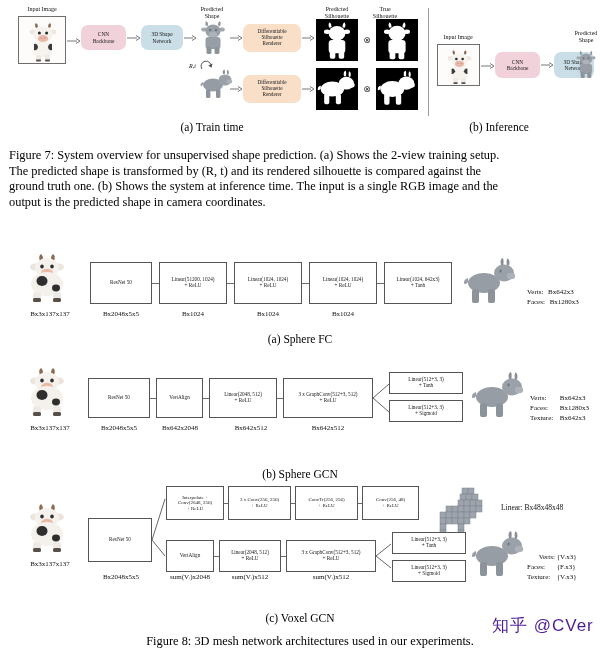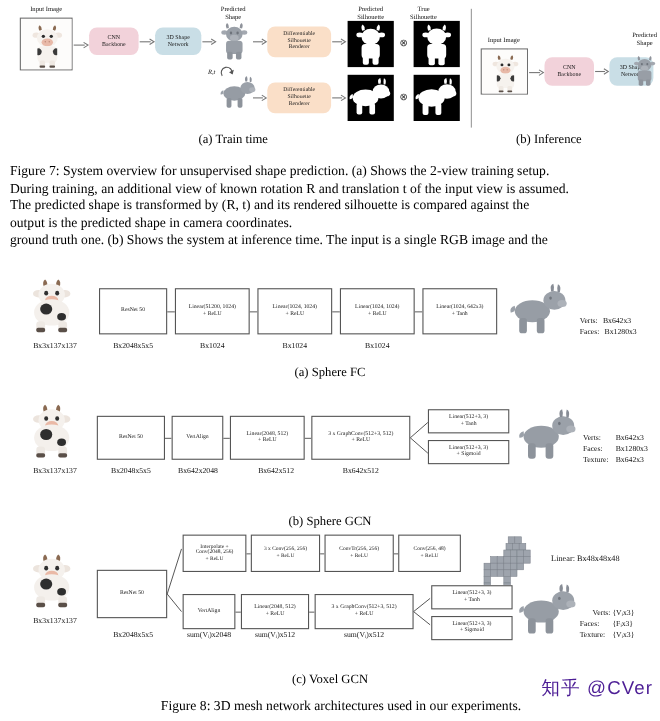--- a/index.html
+++ b/index.html
@@ -323,24 +323,23 @@
     <rect x="10.5" y="29" width="5" height="7" rx="1.6" fill="#8d939b"></rect>
     <rect x="18.5" y="29" width="5" height="7" rx="1.6" fill="#8d939b"></rect>
   </svg>
 </div>
 
 <div class="subcap" style="left:212px;top:121px;">(a) Train time</div>
 <div class="subcap" style="left:499px;top:121px;">(b) Inference</div>
 
 <div class="caption captxt" style="left:9px;top:148px;width:584px;">
   <div>Figure 7: System overview for unsupervised shape prediction. (a) Shows the 2-view training setup.</div>
-  <div>During training, an additional view of known rotation R and translation t of the input view is assumed.</div>
   <div>The predicted shape is transformed by (R, t) and its rendered silhouette is compared against the</div>
+  <div>ground truth one. (b) Shows the system at inference time. The input is a single RGB image and the</div>
   <div>output is the predicted shape in camera coordinates.</div>
-  <div>ground truth one. (b) Shows the system at inference time. The input is a single RGB image and the</div>
 </div>
 
 <div class="mesh" style="left:20px;top:248px;">
   <svg width="62" height="58" viewBox="0 0 62 58">
     <path d="M20 13 q-2 -5 1 -7 q2.5 2 2 7z" fill="#8a6a52"></path>
     <path d="M34 13 q2 -5 -1 -7 q-2.5 2 -2 7z" fill="#8a6a52"></path>
     <ellipse cx="15" cy="19" rx="5" ry="3.4" fill="#ece4dd"></ellipse>
     <ellipse cx="39" cy="19" rx="5" ry="3.4" fill="#ece4dd"></ellipse>
     <ellipse cx="27" cy="20" rx="12" ry="10" fill="#f5f1ed"></ellipse>
     <ellipse cx="22" cy="18.5" rx="1.8" ry="2.1" fill="#2f2f2f"></ellipse>

